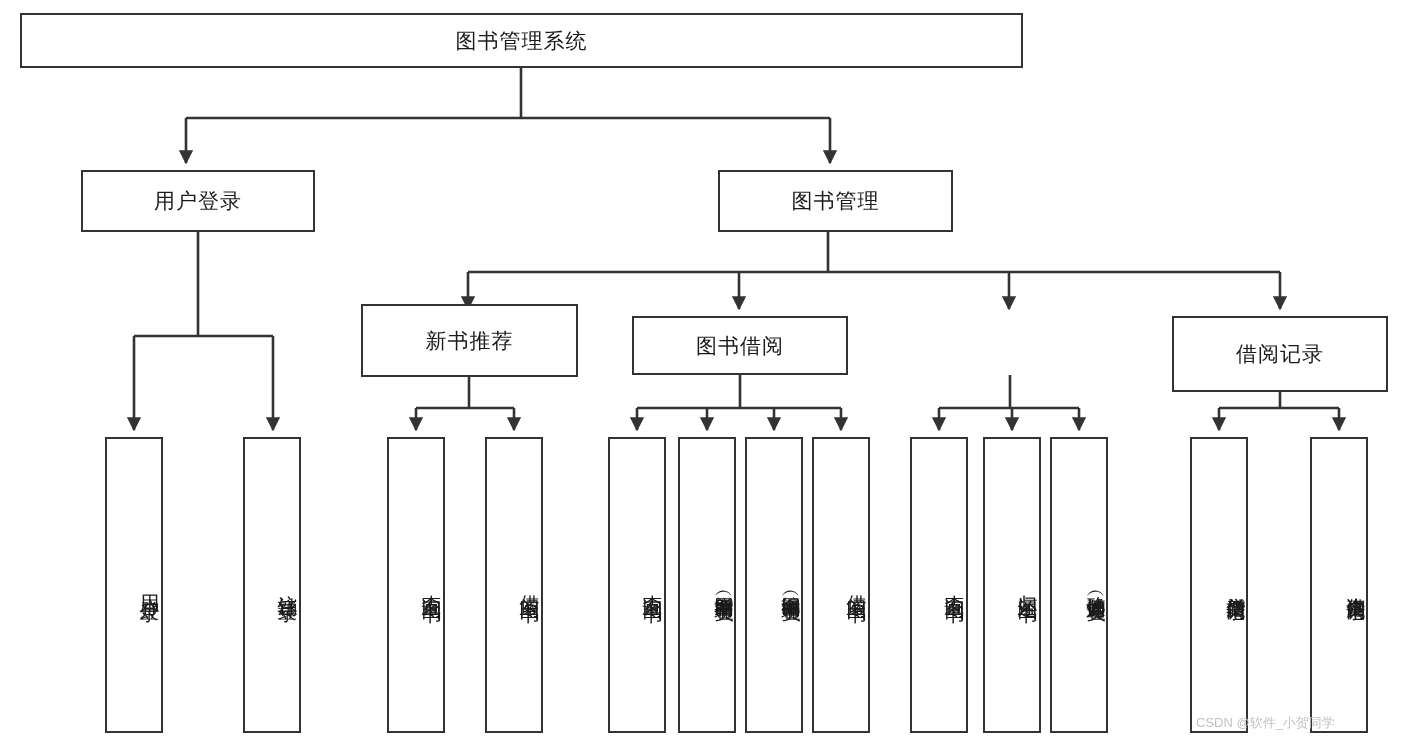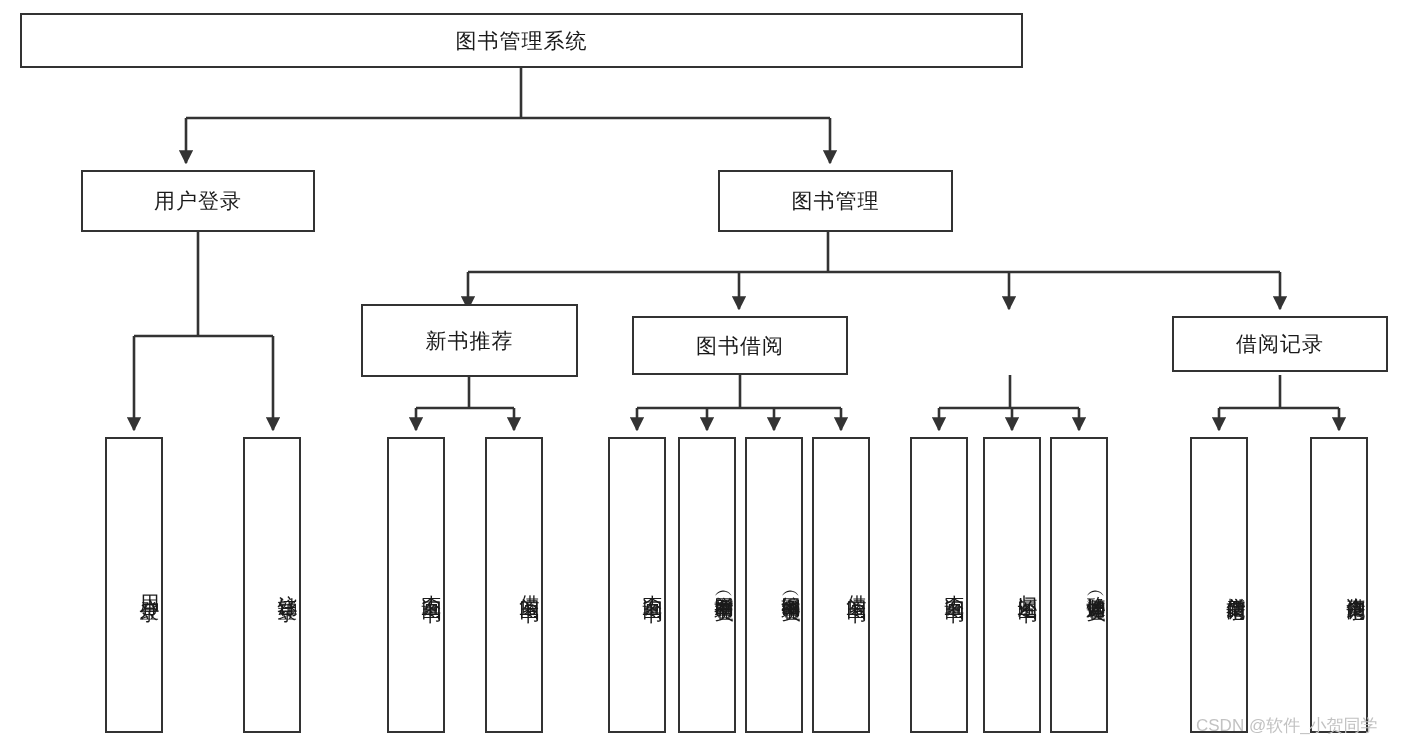--- a/index.html
+++ b/index.html
@@ -52,21 +52,21 @@
     padding: 6px 0;
     align-items: flex-start;
     justify-content: center;
   }
   .node.vertical.level-leaf-long {
     font-size: 19px;
     letter-spacing: 1px;
   }
   .watermark {
     position: absolute;
-    font-size: 17px;
+    font-size: 13px;
     color: #c2c2c2;
     white-space: nowrap;
     z-index: 5;
     font-family: "Liberation Sans", "DejaVu Sans", sans-serif;
   }
 </style>
 </head>
 <body>
 
 <div id="diagram-root">
@@ -121,21 +121,21 @@
     </g>
   </svg>
 
   <div class="node horizontal" id="node-root" style="left:20px; top:13px; width:1003px; height:55px;">图书管理系统</div>
 
   <div class="node horizontal" style="left:81px; top:170px; width:234px; height:62px;">用户登录</div>
   <div class="node horizontal" style="left:718px; top:170px; width:235px; height:62px;">图书管理</div>
 
   <div class="node horizontal" style="left:361px; top:304px; width:217px; height:73px;">新书推荐</div>
   <div class="node horizontal" style="left:632px; top:316px; width:216px; height:59px;">图书借阅</div>
-  <div class="node horizontal" style="left:1172px; top:316px; width:216px; height:56px;">借阅记录</div>
+  <div class="node horizontal" style="left:1172px; top:316px; width:216px; height:76px;">借阅记录</div>
 
   <div class="node vertical" style="left:105px; top:437px; width:58px; height:296px;">用户登录</div>
   <div class="node vertical" style="left:243px; top:437px; width:58px; height:296px;">注销登录</div>
 
   <div class="node vertical" style="left:387px; top:437px; width:58px; height:296px;">查询图书</div>
   <div class="node vertical" style="left:485px; top:437px; width:58px; height:296px;">借阅图书</div>
 
   <div class="node vertical" style="left:608px; top:437px; width:58px; height:296px;">查询图书</div>
   <div class="node vertical level-leaf-long" style="left:678px; top:437px; width:58px; height:296px;">新增图书（管理员）</div>
   <div class="node vertical level-leaf-long" style="left:745px; top:437px; width:58px; height:296px;">编辑图书（管理员）</div>

